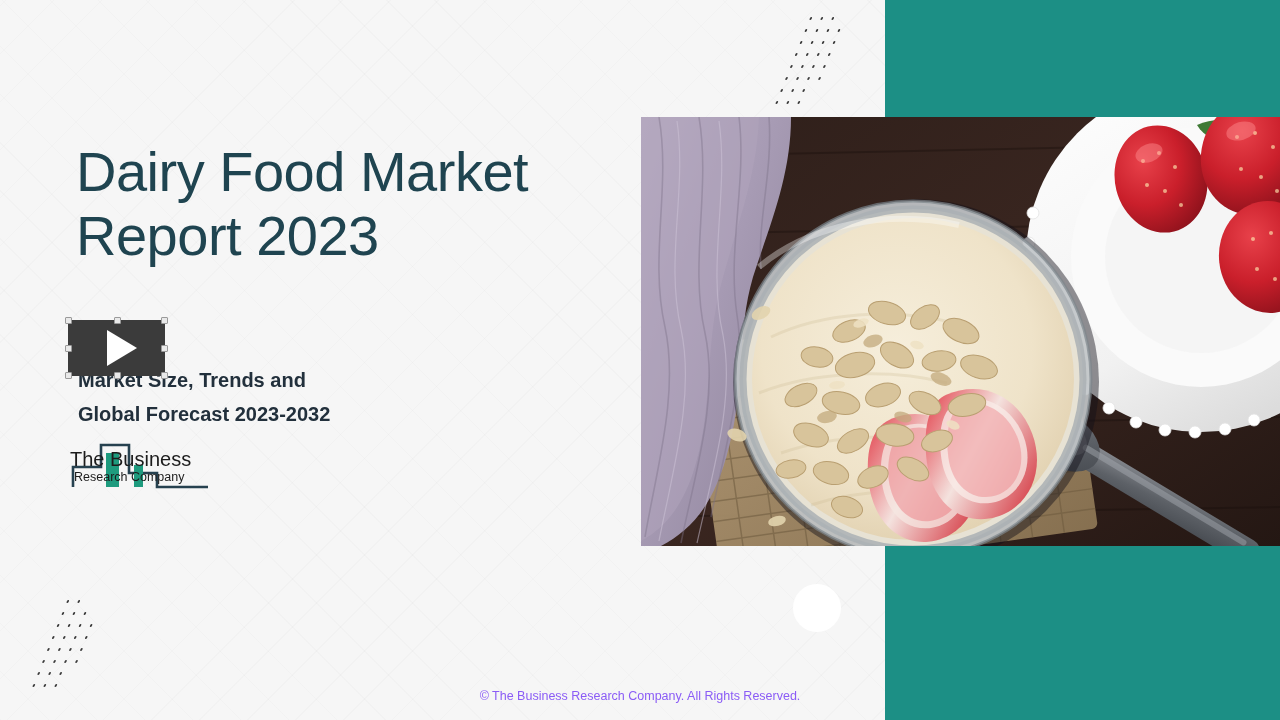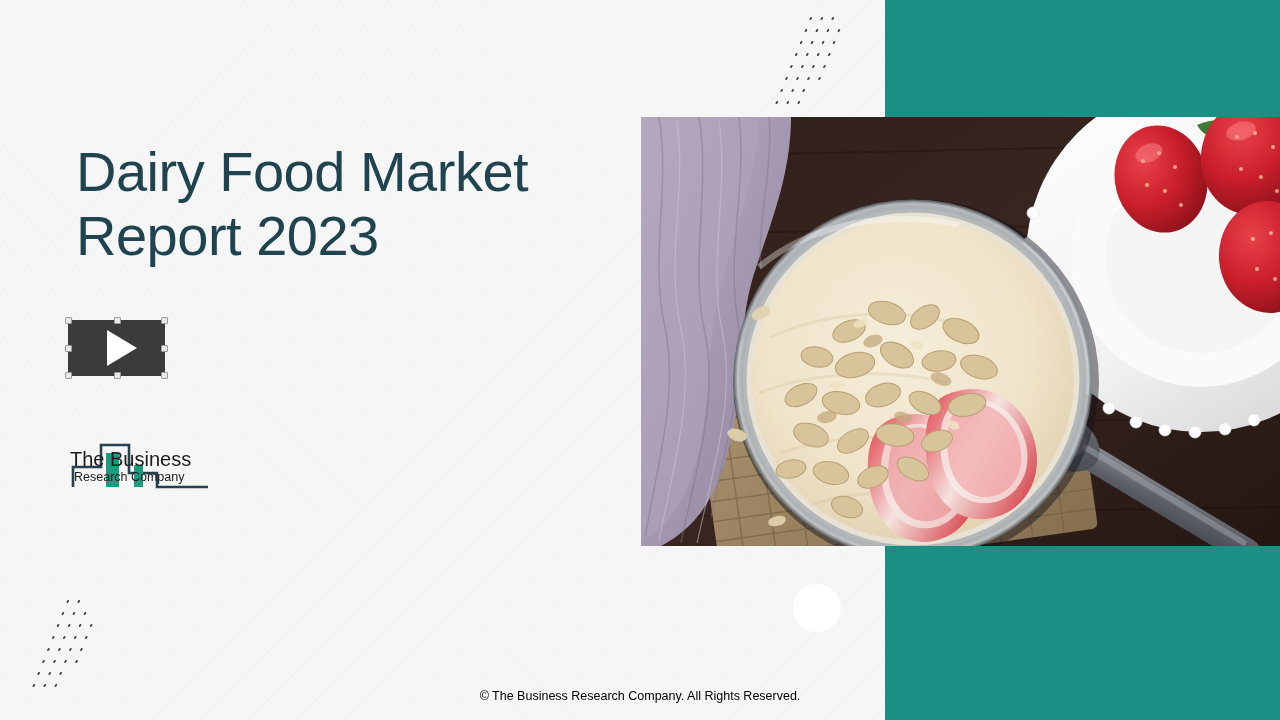--- a/index.html
+++ b/index.html
@@ -94,21 +94,21 @@
   .h-ml{left:-3px;top:calc(50% - 3px);}
   .h-mr{right:-3px;top:calc(50% - 3px);}
 
   
   .logo{position:absolute;left:68px;top:436px;width:215px;height:60px;}
   .logo svg{display:block;width:100%;height:100%;}
 
   
   .footer{
     position:absolute;left:0;top:689px;width:1280px;
-    text-align:center;font-size:12.5px;color:#000000;
+    text-align:center;font-size:12.5px;color:#8b5cf6;
   }
 </style>
 </head>
 <body>
 
 <div class="slide">
 
   <div class="texture"></div>
 
   <div class="teal-panel"></div>
@@ -426,20 +426,24 @@
         <ellipse cx="96" cy="318" rx="10" ry="6" transform="rotate(18 96 318)"></ellipse>
         <ellipse cx="136" cy="404" rx="9" ry="5" transform="rotate(-14 136 404)"></ellipse>
       </g>
 
       <path d="M118,150 C168,108 246,92 318,108" stroke="#ffffff" stroke-width="6" fill="none" opacity="0.35"></path>
     </svg>
   </div>
 
   <div class="title">Dairy Food Market Report 2023</div>
 
+  <div class="subtitle">
+    <div>Market Size, Trends and</div>
+    <div>Global Forecast 2023-2032</div>
+  </div>
 
   <div class="play-box">
     <span class="tri"></span>
     <span class="handle h-tl"></span>
     <span class="handle h-tm"></span>
     <span class="handle h-tr"></span>
     <span class="handle h-ml"></span>
     <span class="handle h-mr"></span>
     <span class="handle h-bl"></span>
     <span class="handle h-bm"></span>

